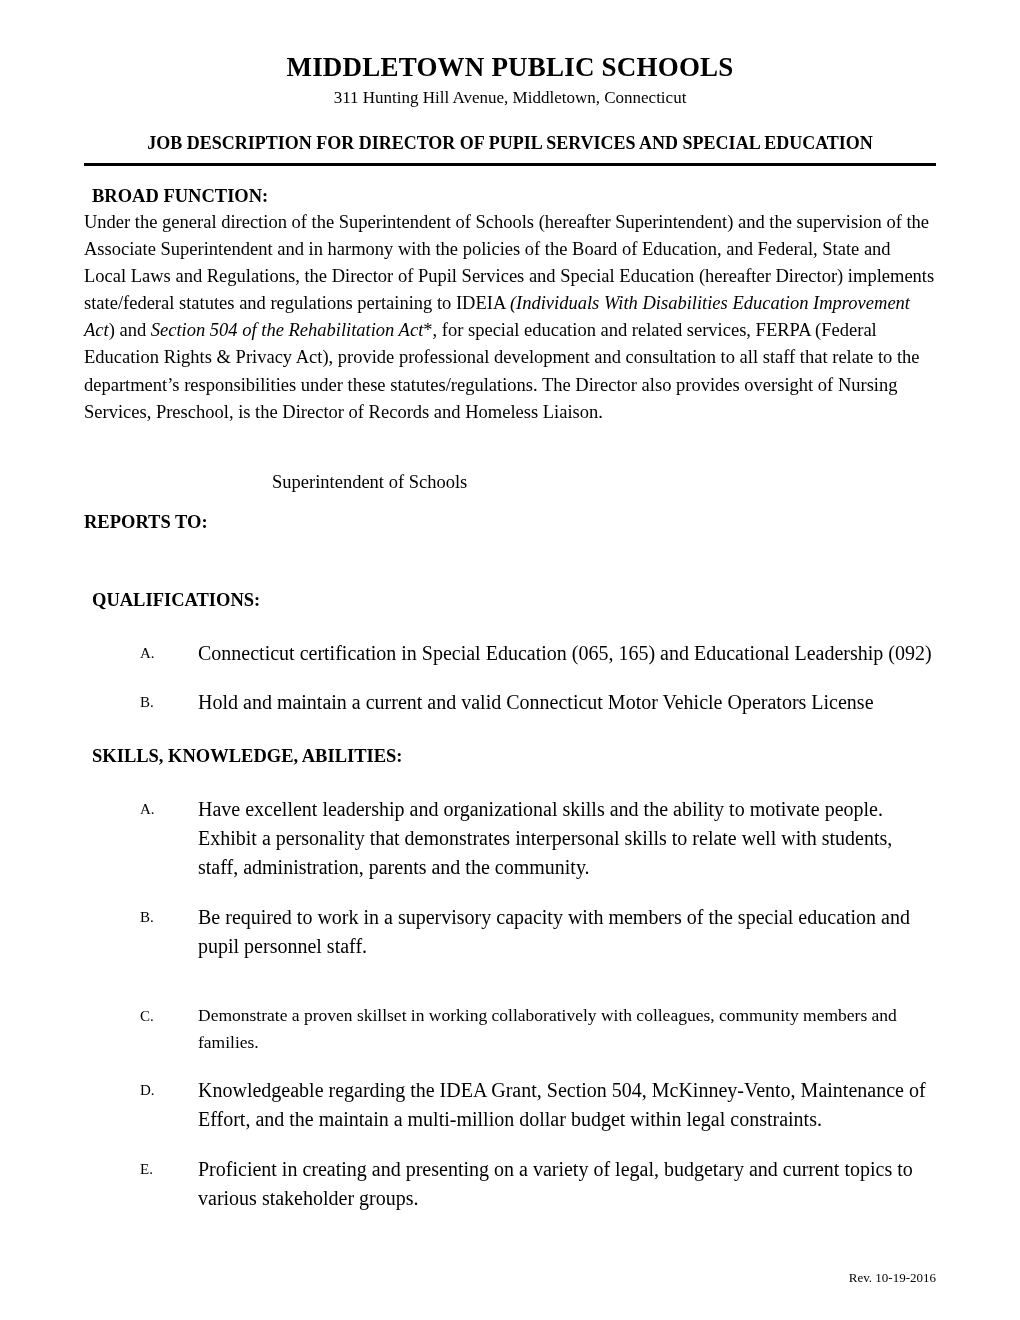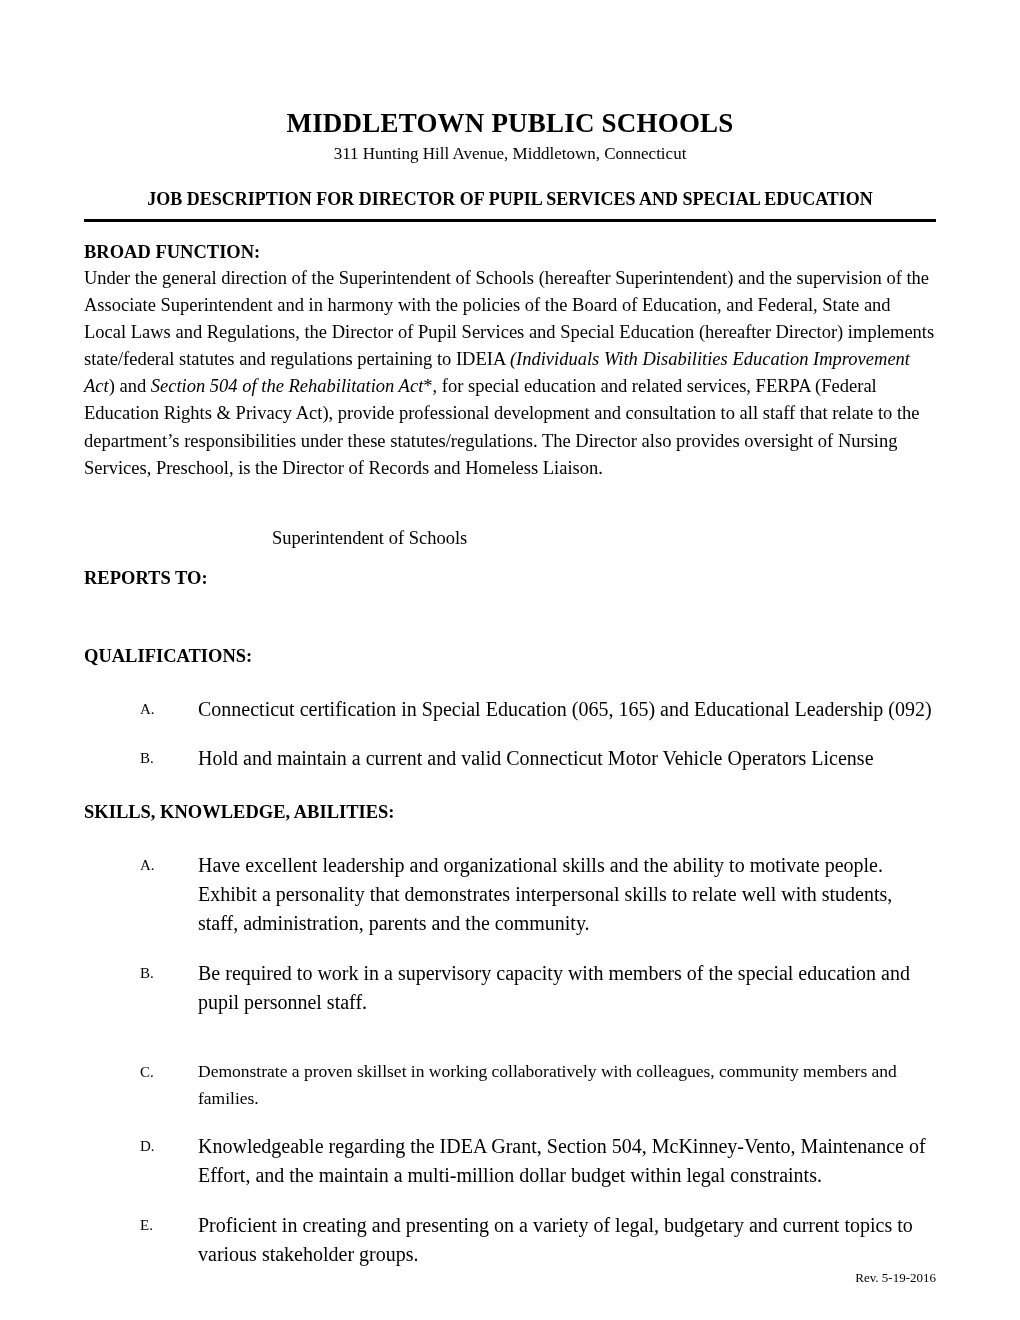--- a/index.html
+++ b/index.html
@@ -13,21 +13,21 @@
     font-family: "Liberation Serif", serif;
     color: #000000;
     position: relative;
     overflow: hidden;
   }
   .page {
     position: relative;
     width: 1020px;
     height: 1320px;
     box-sizing: border-box;
-    padding: 108px 84px 0 84px;
+    padding: 52px 84px 0 84px;
   }
 
   .org-title {
     text-align: center;
     font-size: 27px;
     font-weight: bold;
     letter-spacing: 0.2px;
     line-height: 1.15;
     margin: 0;
   }
@@ -48,21 +48,21 @@
   .rule {
     border: 0;
     border-top: 3px solid #000;
     margin: 6px 0 18px 0;
     width: 100%;
   }
 
   .section-head {
     font-size: 18.5px;
     font-weight: bold;
-    margin: 0 0 0 0;
+    margin: 0 0 0 8px;
     line-height: 1.35;
   }
   .body-text {
     font-size: 18.5px;
     line-height: 1.47;
     margin: 0;
     text-align: left;
   }
   .italic { font-style: italic; }
 
@@ -202,15 +202,15 @@
       </div>
     </div>
     <div class="list-item">
       <div class="item-marker">E.</div>
       <div class="item-text">
         <span class="list-item-body">Proficient in creating and presenting on a variety of legal, budgetary and current topics to various stakeholder groups.</span>
       </div>
     </div>
   </div>
 
-  <div class="footer-rev">Rev. 5-19-2016</div>
+  <div class="footer-rev">Rev. 10-19-2016</div>
 
 </div>
 
 </body></html>

